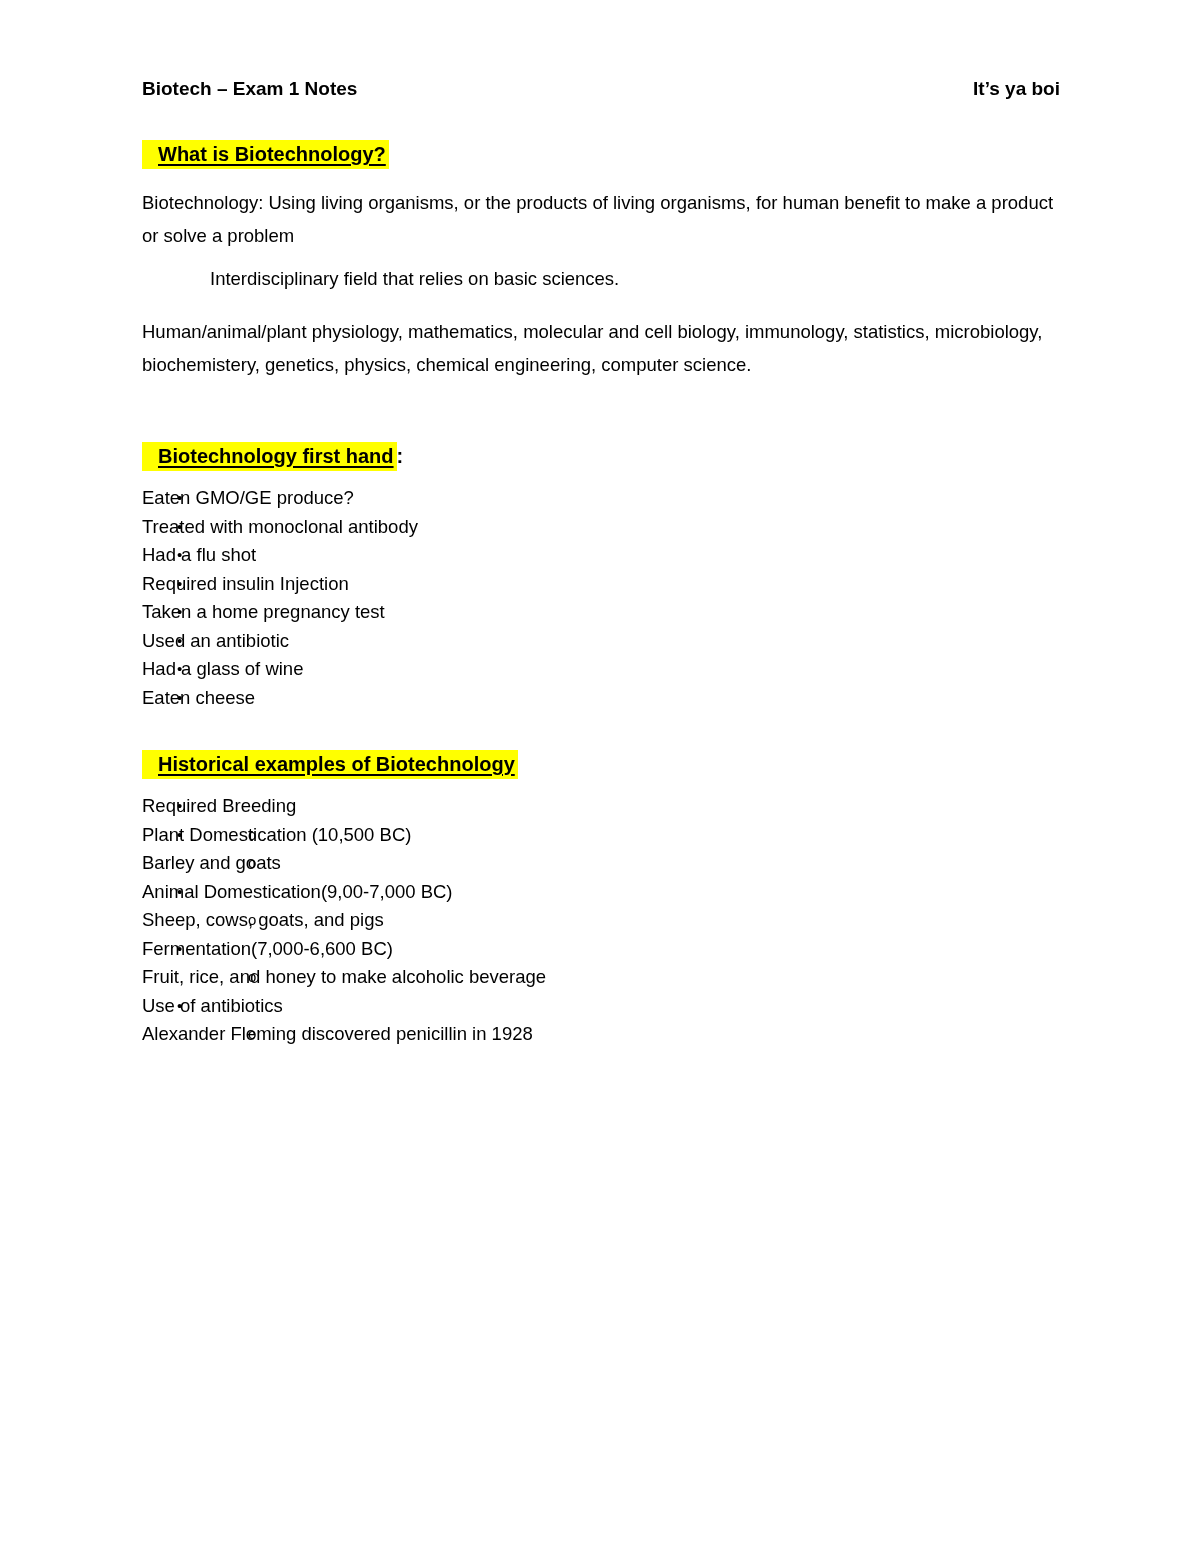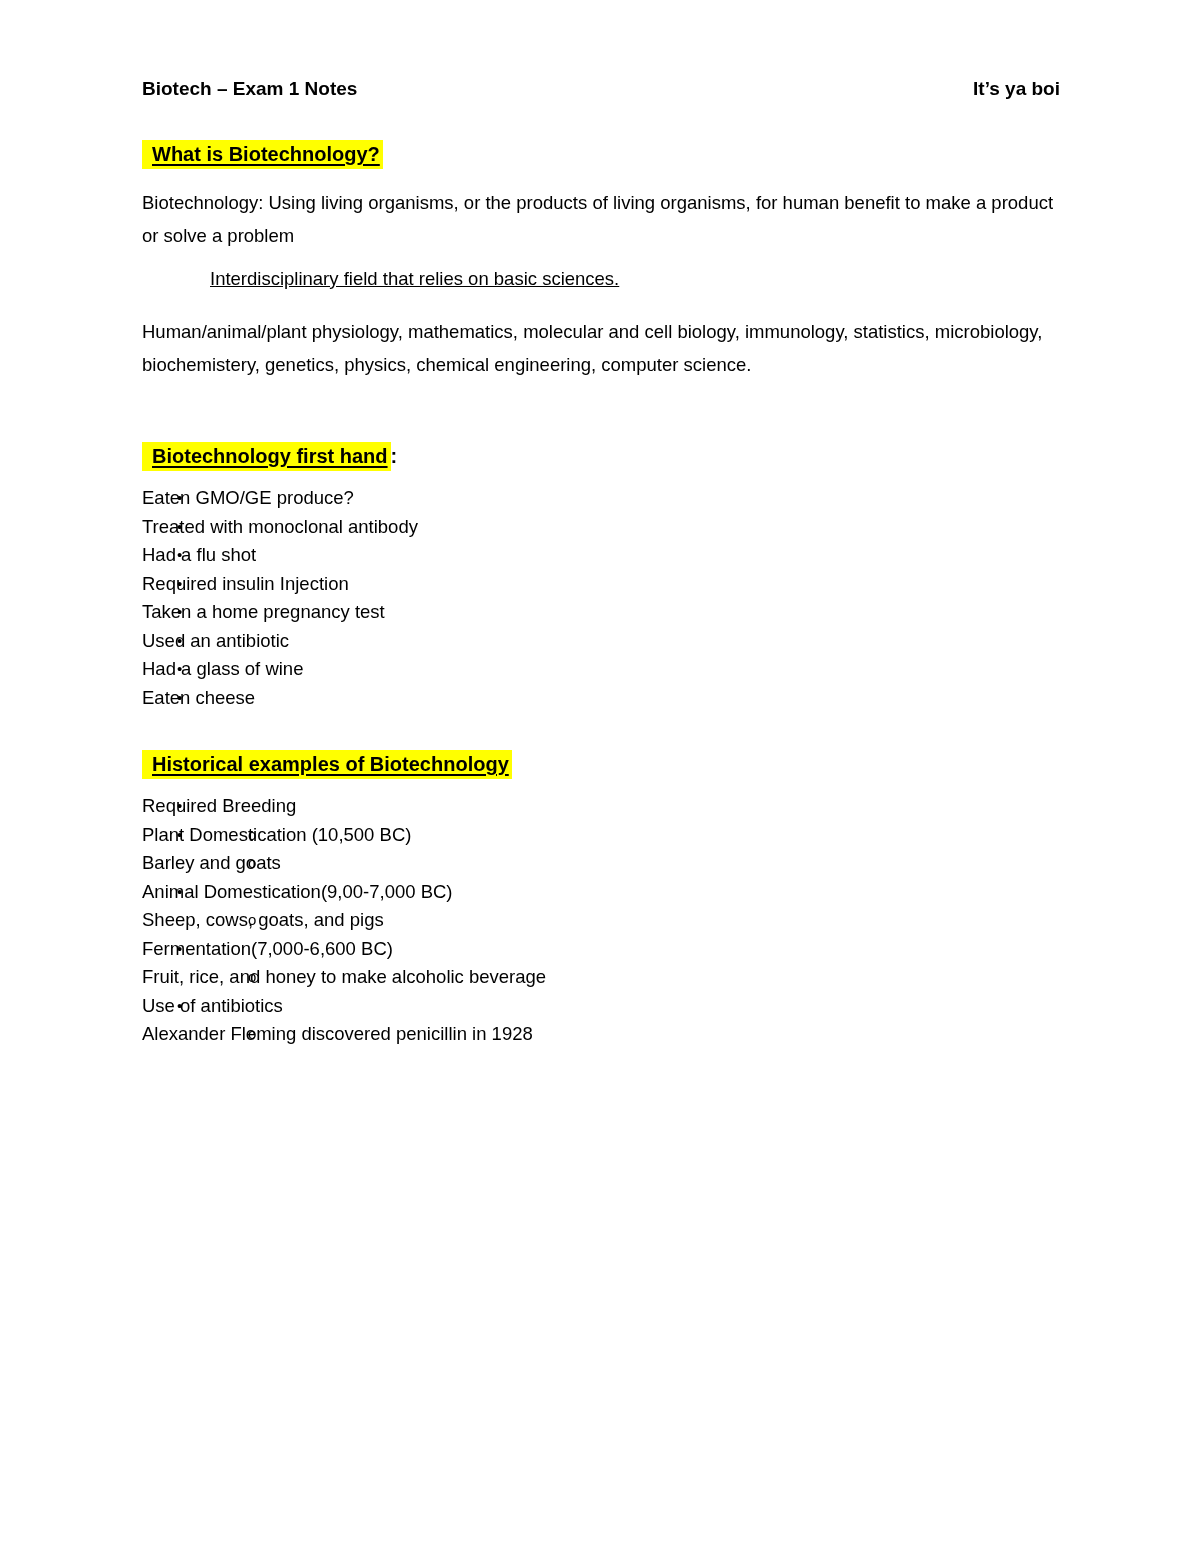--- a/index.html
+++ b/index.html
@@ -24,34 +24,33 @@
     line-height: 22px;
   }
   .h-row { margin: 0; }
   .h-row.first { margin-top: 43px; }
   .hl {
     background: var(--color-highlight, #ffff00);
     font-weight: bold;
     text-decoration: underline;
     text-decoration-thickness: 1.5px;
     text-underline-offset: 3px;
-    padding: 3px 3px 4px 10px;
+    padding: 3px 3px 4px 16px;
     font-size: 20px;
   }
   .h-suffix { font-weight: bold; font-size: 20px; }
   .para {
     margin: 20px 0 6px 0;
     line-height: 33px;
     max-width: 918px;
   }
   .para-indent {
     margin: 10px 0 14px 0;
     padding-left: 68px;
     line-height: 33px;
-    text-decoration: underline;
   }
   .para-last { margin-bottom: 8px; }
   .sec2-head { margin-top: 64px; }
   .sec3-head { margin-top: 41px; }
   ul.list {
     list-style: none;
     margin: 16px 0 0 0;
     padding: 0;
     line-height: 28.5px;
   }

